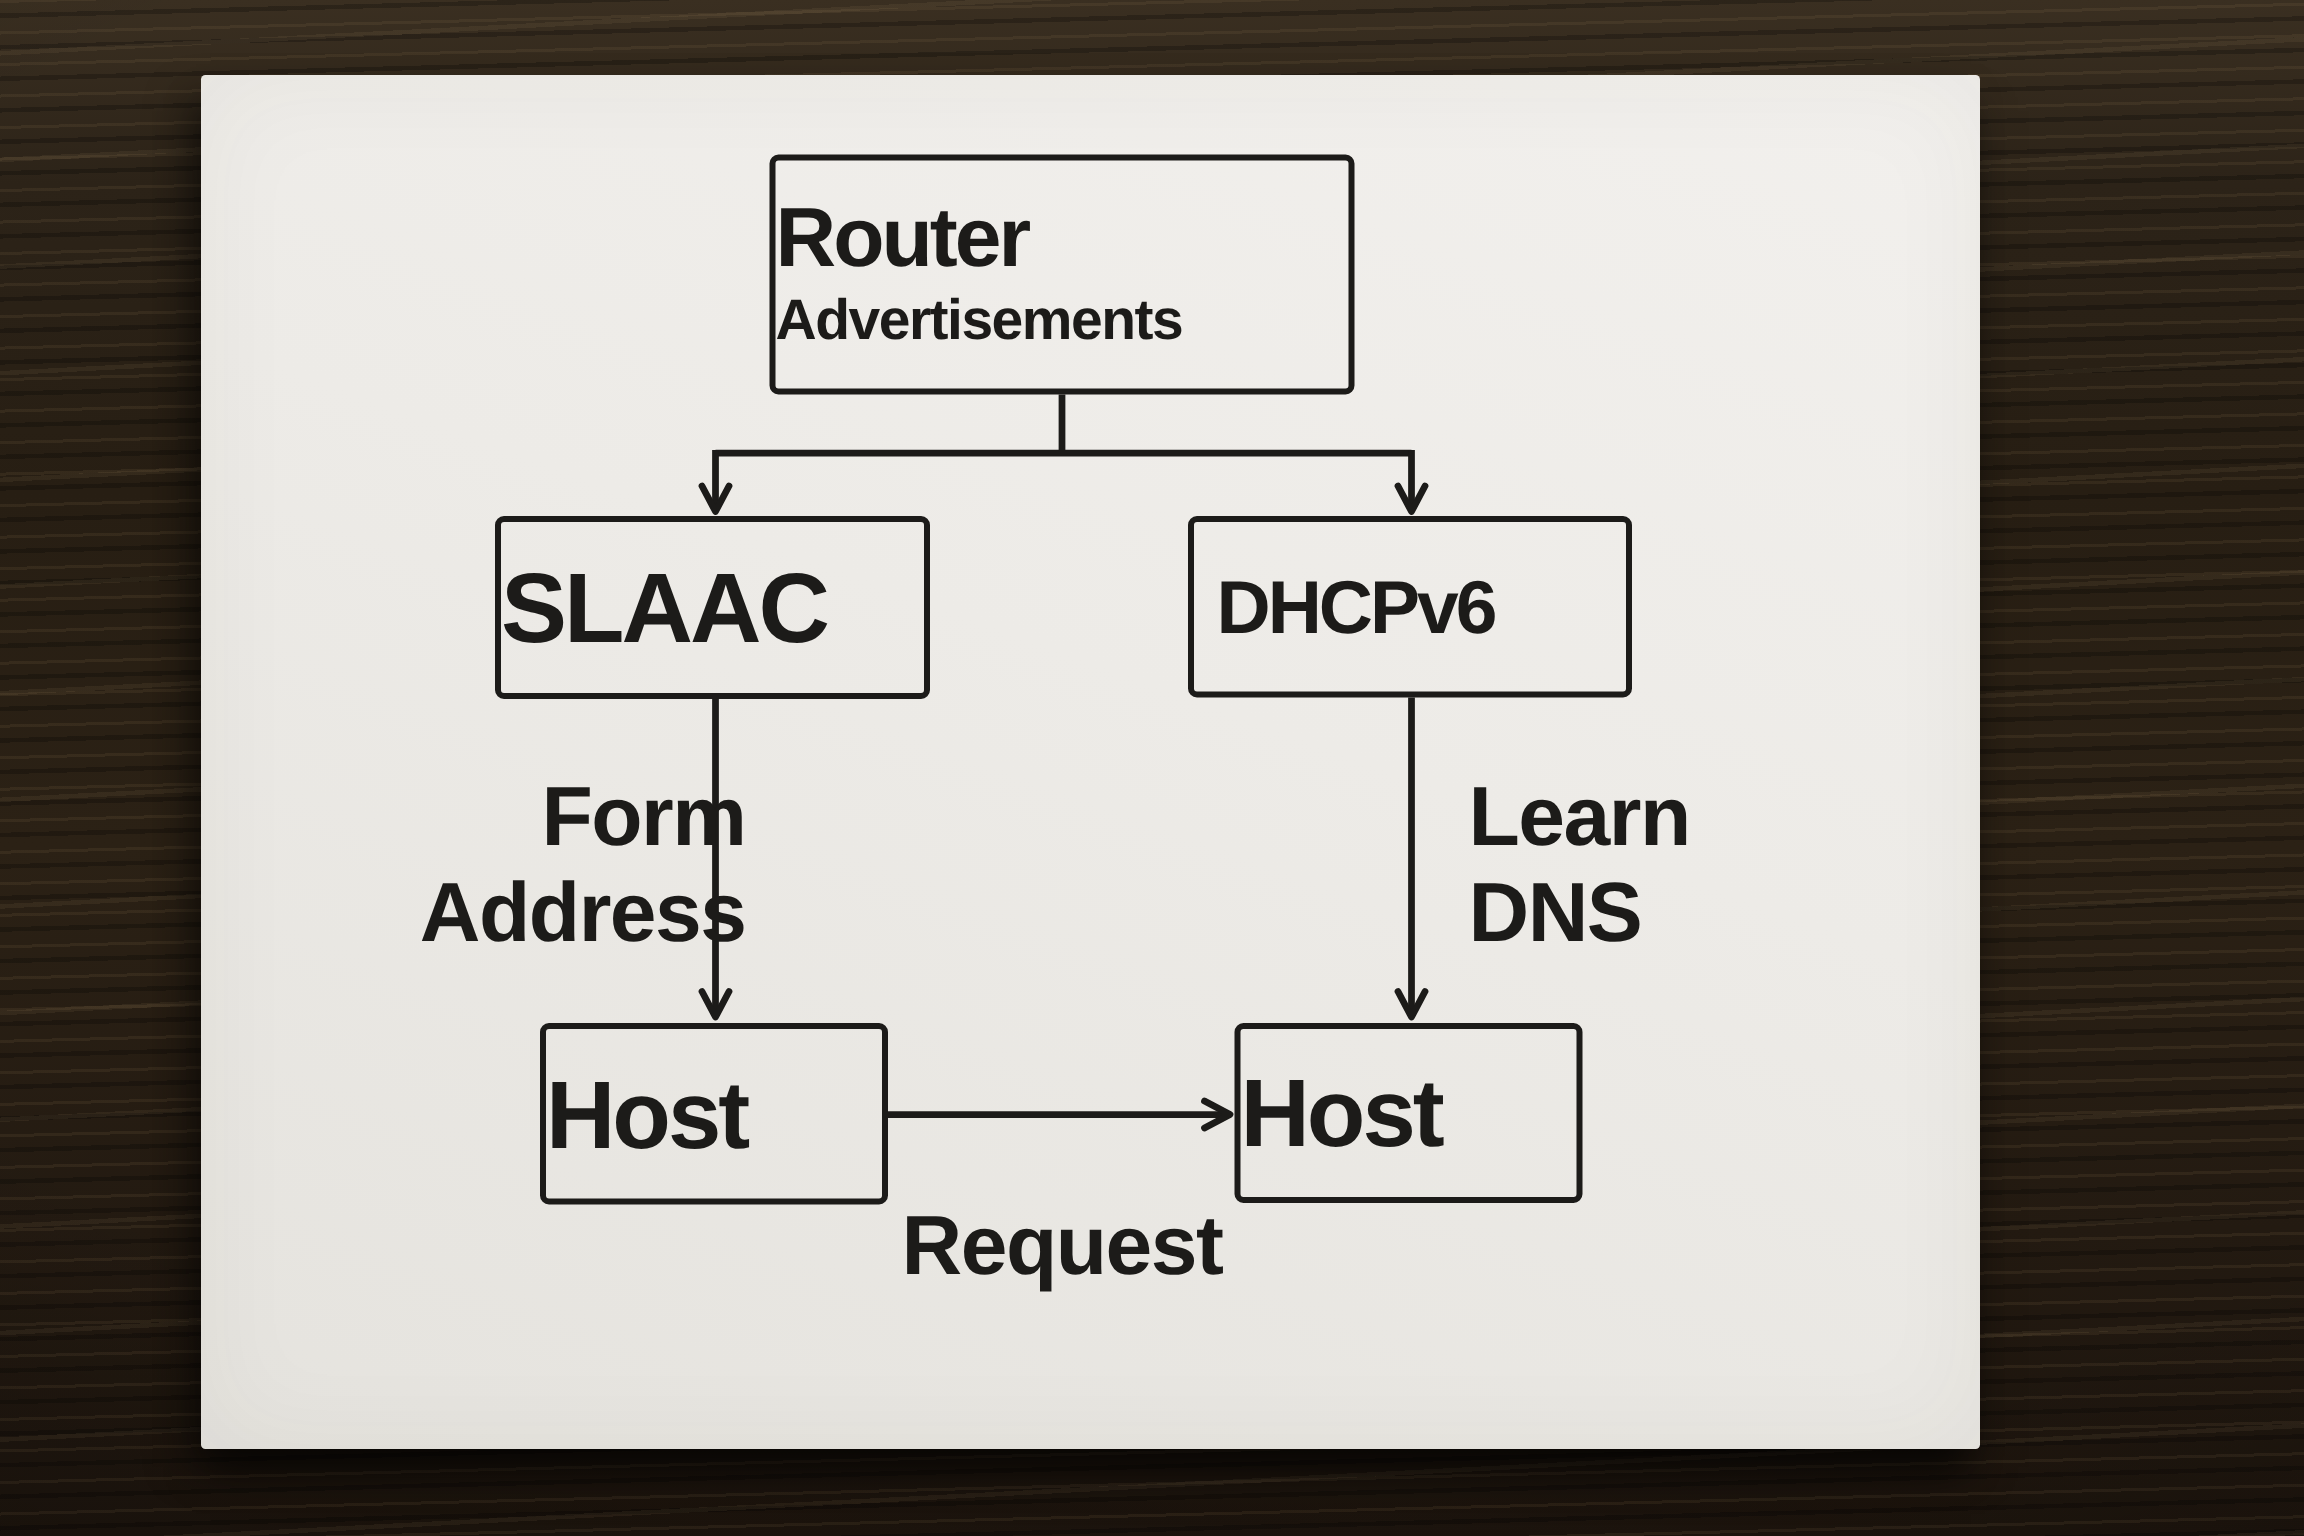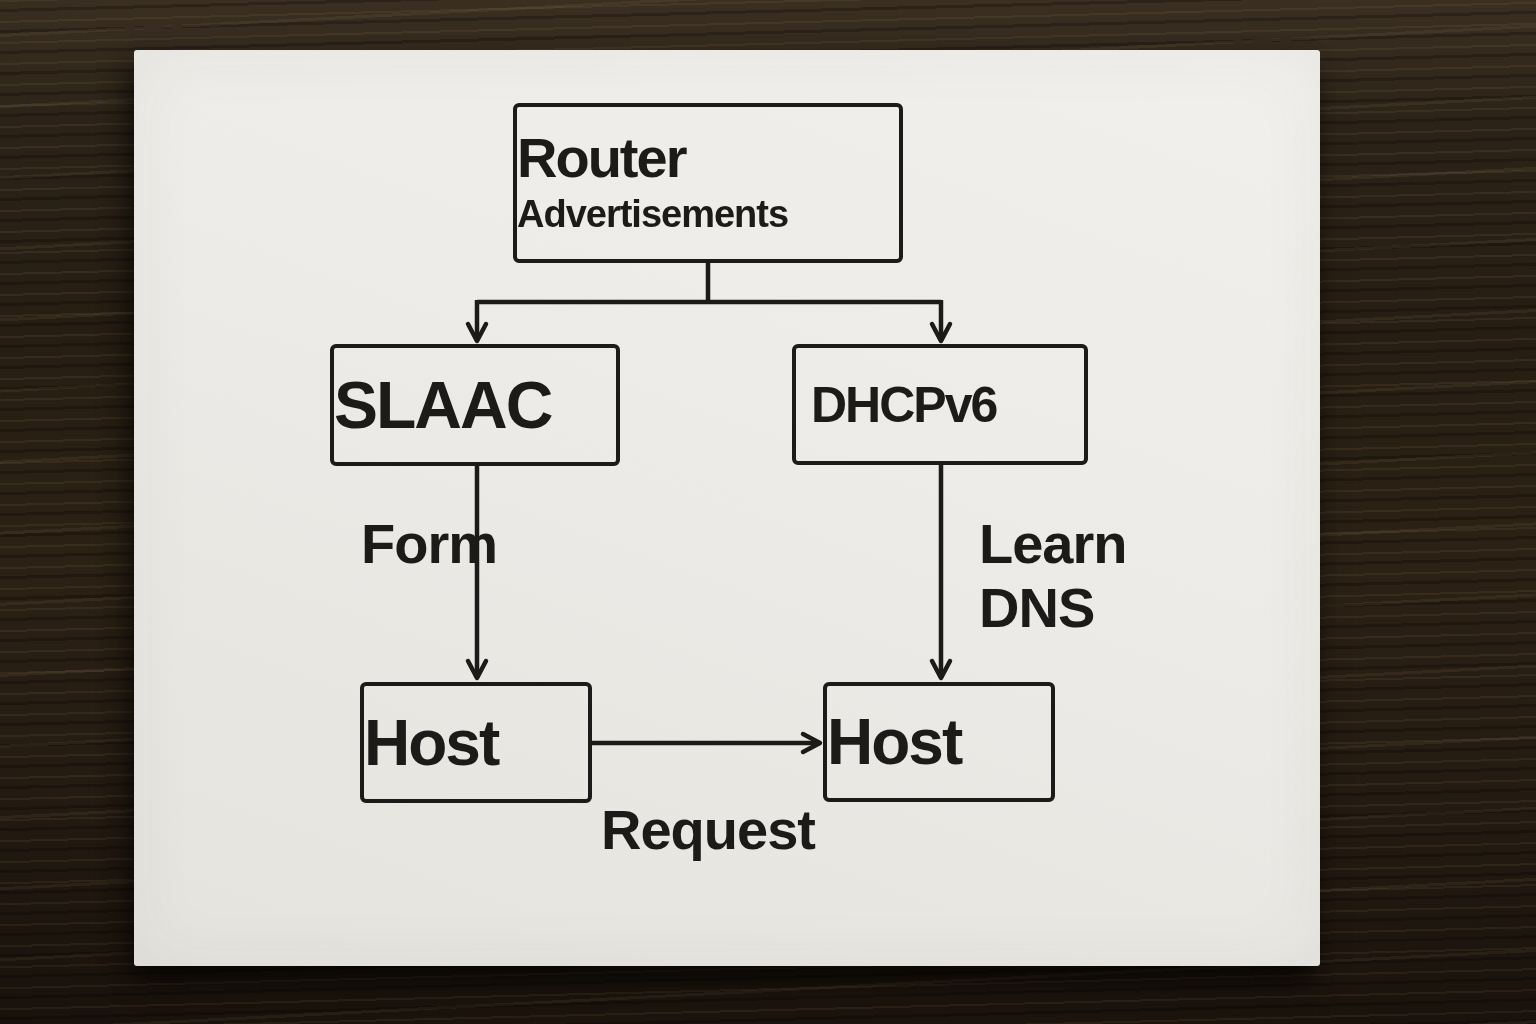--- a/index.html
+++ b/index.html
@@ -101,20 +101,21 @@
     <div class="node node-host-left">
       <span>Host</span>
     </div>
 
     <div class="node node-host-right">
       <span>Host</span>
     </div>
 
     <div class="edge-label label-form-address">
       <div>Form</div>
+      <div>Address</div>
     </div>
 
     <div class="edge-label label-learn-dns">
       <div>Learn</div>
       <div>DNS</div>
     </div>
 
     <div class="edge-label label-request">
       <span>Request</span>
     </div>

